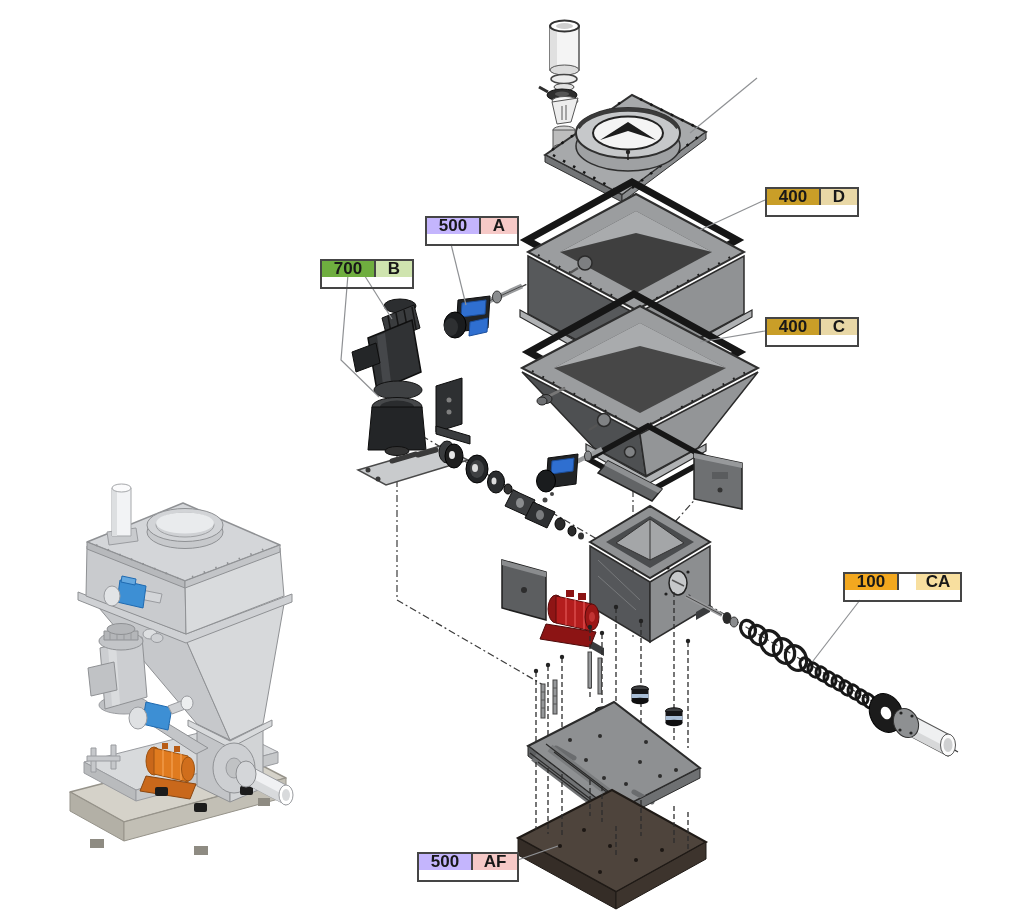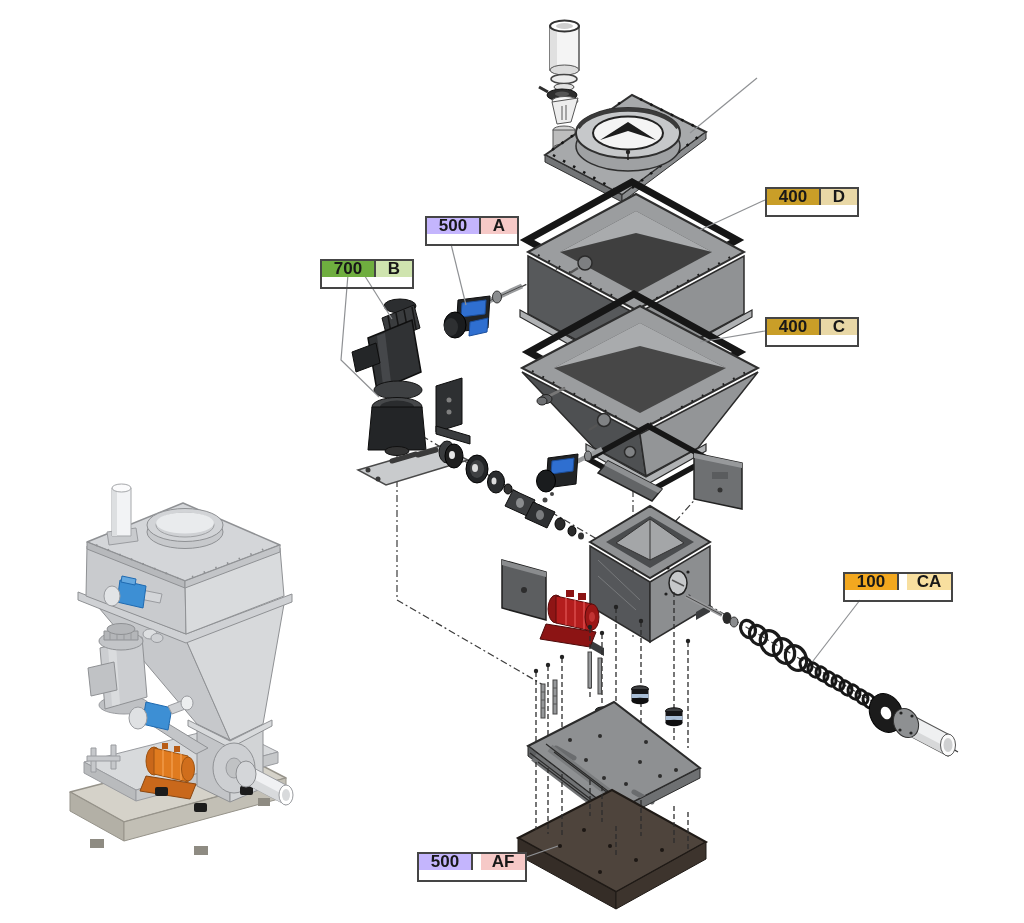--- a/index.html
+++ b/index.html
@@ -5,21 +5,21 @@
   html,body{margin:0;padding:0;background:#ffffff;}
   .stage{position:relative;width:1024px;height:923px;background:#ffffff;overflow:hidden;
          font-family:"Liberation Sans",sans-serif;}
   .stage svg{position:absolute;left:0;top:0;}
   .callout{position:absolute;display:flex;height:26px;border:2px solid #454545;
            font-family:"Liberation Sans",sans-serif;font-weight:bold;font-size:17px;
            color:#181818;line-height:26px;box-sizing:content-box;}
   .callout span{display:flex;align-items:center;justify-content:center;height:16px;}
   .callout .code{width:52px;border-right:2px solid #454545;}
   .callout .sfx{width:36px;}
-  .callout.wide .sfx{width:44px;margin-left:8px;}
+  .callout.wide .sfx{width:44px;}
   .co-green .code{background:#6fae3f}.co-green .sfx{background:#cfe4af}
   .co-red   .code{background:#c4b5fd}.co-red   .sfx{background:#f6c9c7}
   .co-gold  .code{background:#c99e28}.co-gold  .sfx{background:#e9d8a6}
   .co-amber .code{background:#f3a81f}.co-amber .sfx{background:#f8df9f}
 </style>
 </head>
 <body>
 
 <div class="stage">
 <svg width="1024" height="923" viewBox="0 0 1024 923">
@@ -511,21 +511,21 @@
   <span class="sfx">A</span>
 </div>
 <div class="callout co-gold" style="left:765px;top:187px;">
   <span class="code">400</span>
   <span class="sfx">D</span>
 </div>
 <div class="callout co-gold" style="left:765px;top:317px;">
   <span class="code">400</span>
   <span class="sfx">C</span>
 </div>
-<div class="callout co-amber wide" style="left:843px;top:572px;">
+<div class="callout co-amber wide" style="left:843px;top:572px;gap:17px;">
   <span class="code">100</span>
   <span class="sfx">CA</span>
 </div>
 <div class="callout co-red wide" style="left:417px;top:852px;">
   <span class="code">500</span>
   <span class="sfx">AF</span>
 </div>
 </div>
 
 </body></html>

